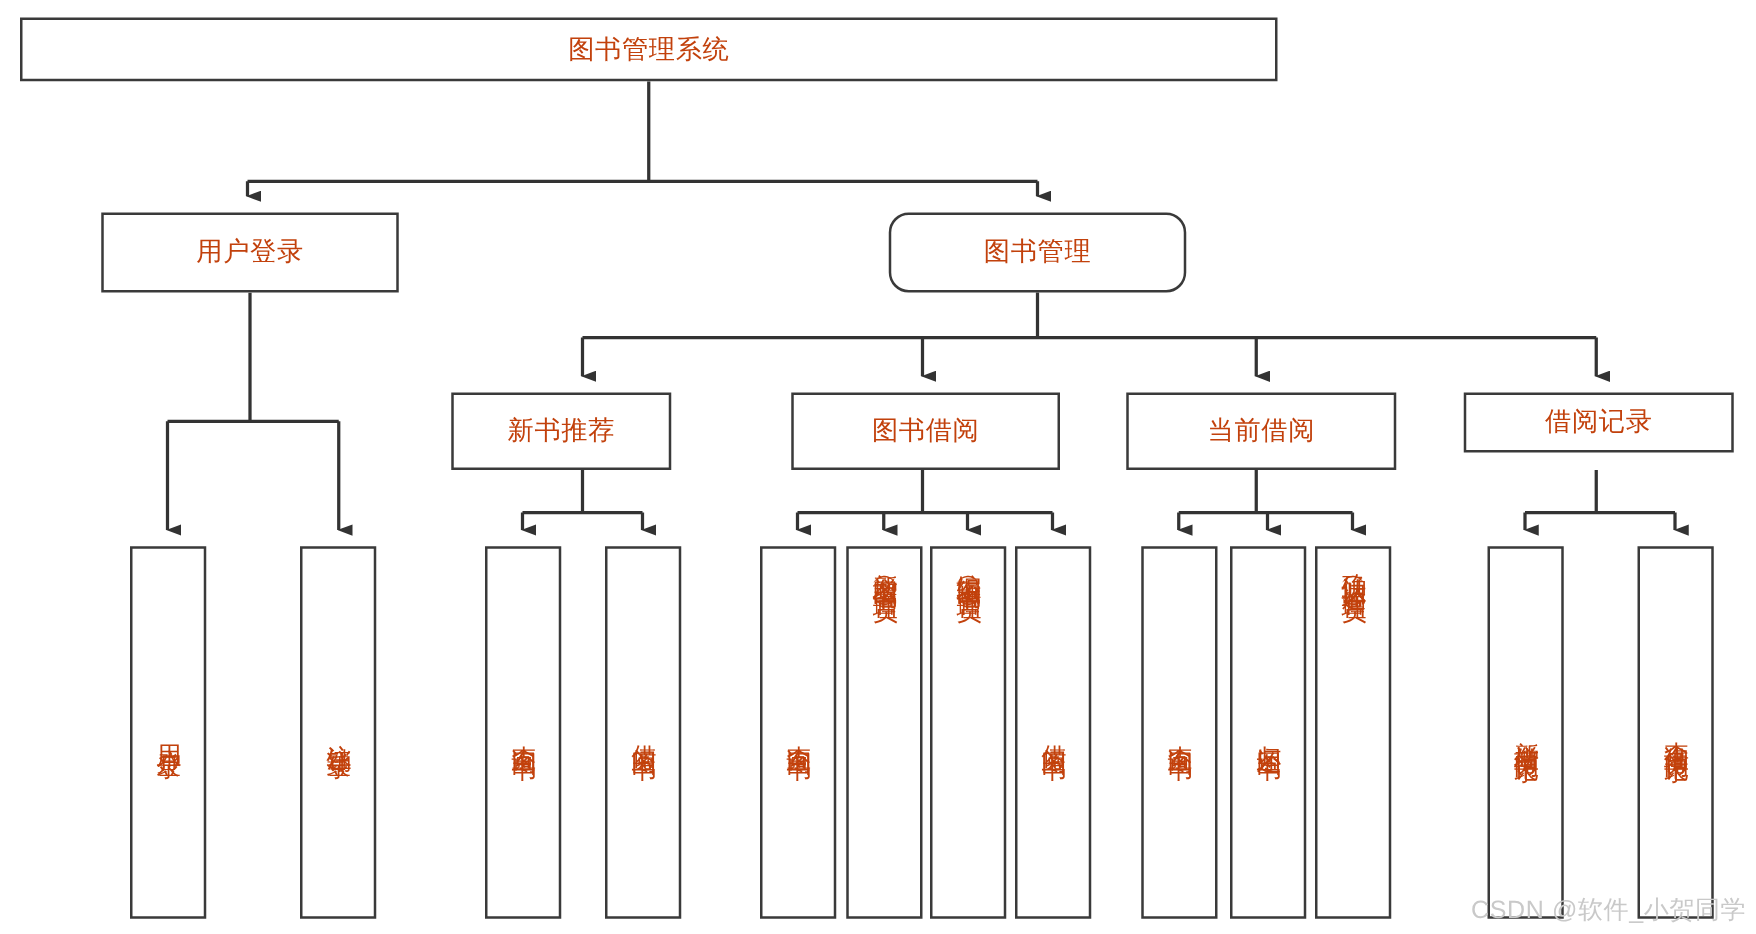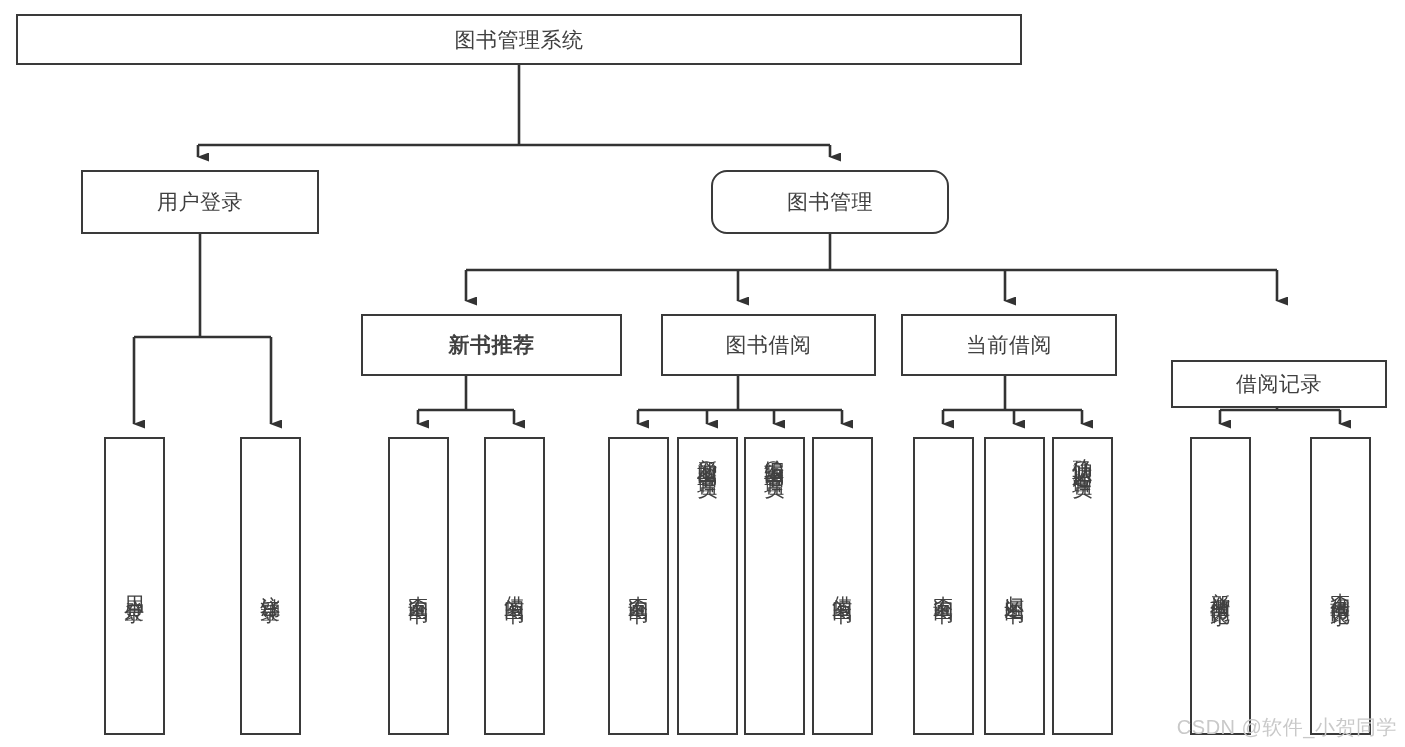--- a/index.html
+++ b/index.html
@@ -29,21 +29,21 @@
     position: absolute;
     box-sizing: border-box;
     background: #ffffff;
     border: 2.5px solid #3a3a3a;
     display: flex;
     align-items: center;
     justify-content: center;
     overflow: hidden;
   }
   .node-label {
-    color: #404040;
+    color: #c2410c;
     font-size: 21px;
     line-height: 1.12;
     letter-spacing: 0.5px;
     white-space: nowrap;
     text-align: center;
   }
   .node-box.vertical {
     align-items: flex-start;
     padding-top: 0;
   }
@@ -127,30 +127,30 @@
     <span class="node-label">图书管理系统</span>
   </div>
 
   <div class="node-box" style="left: 81px; top: 170px; width: 238px; height: 64px;">
     <span class="node-label">用户登录</span>
   </div>
   <div class="node-box" style="left: 711px; top: 170px; width: 238px; height: 64px; border-radius: 16px;">
     <span class="node-label">图书管理</span>
   </div>
 
-  <div class="node-box" style="left: 361px; top: 314px; width: 261px; height: 62px; font-weight: bold;">
+  <div class="node-box" style="left: 361px; top: 314px; width: 176px; height: 62px;">
     <span class="node-label">新书推荐</span>
   </div>
-  <div class="node-box" style="left: 633px; top: 314px; width: 215px; height: 62px; margin-left: 28px;">
+  <div class="node-box" style="left: 633px; top: 314px; width: 215px; height: 62px;">
     <span class="node-label">图书借阅</span>
   </div>
   <div class="node-box" style="left: 901px; top: 314px; width: 216px; height: 62px;">
     <span class="node-label">当前借阅</span>
   </div>
-  <div class="node-box" style="left: 1171px; top: 314px; width: 216px; height: 48px; margin-top: 46px;">
+  <div class="node-box" style="left: 1171px; top: 314px; width: 216px; height: 48px;">
     <span class="node-label">借阅记录</span>
   </div>
 
   <div class="node-box vertical vmid" style="left: 104px; top: 437px; width: 61px; height: 298px;">
     <span class="node-label">用户登录</span>
   </div>
   <div class="node-box vertical vmid" style="left: 240px; top: 437px; width: 61px; height: 298px;">
     <span class="node-label">注销登录</span>
   </div>
   <div class="node-box vertical vmid" style="left: 388px; top: 437px; width: 61px; height: 298px;">

